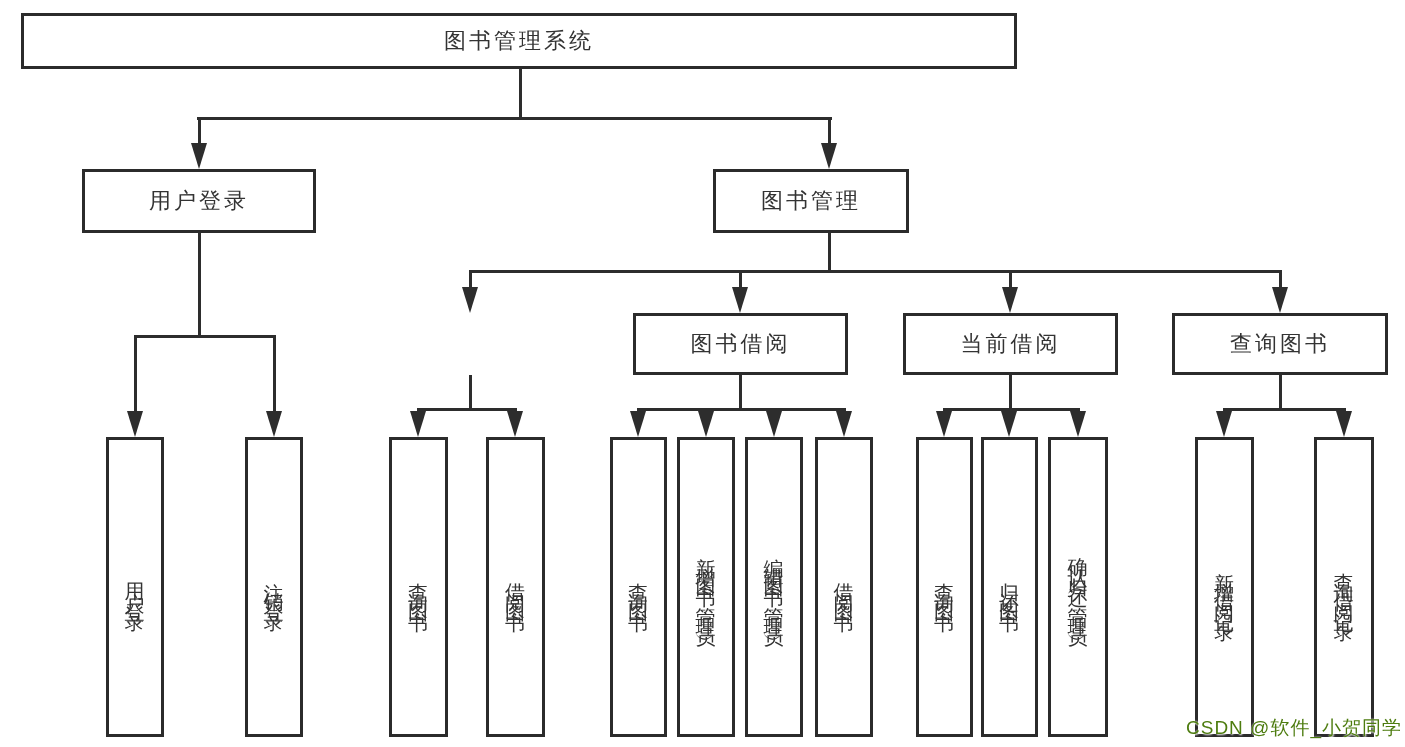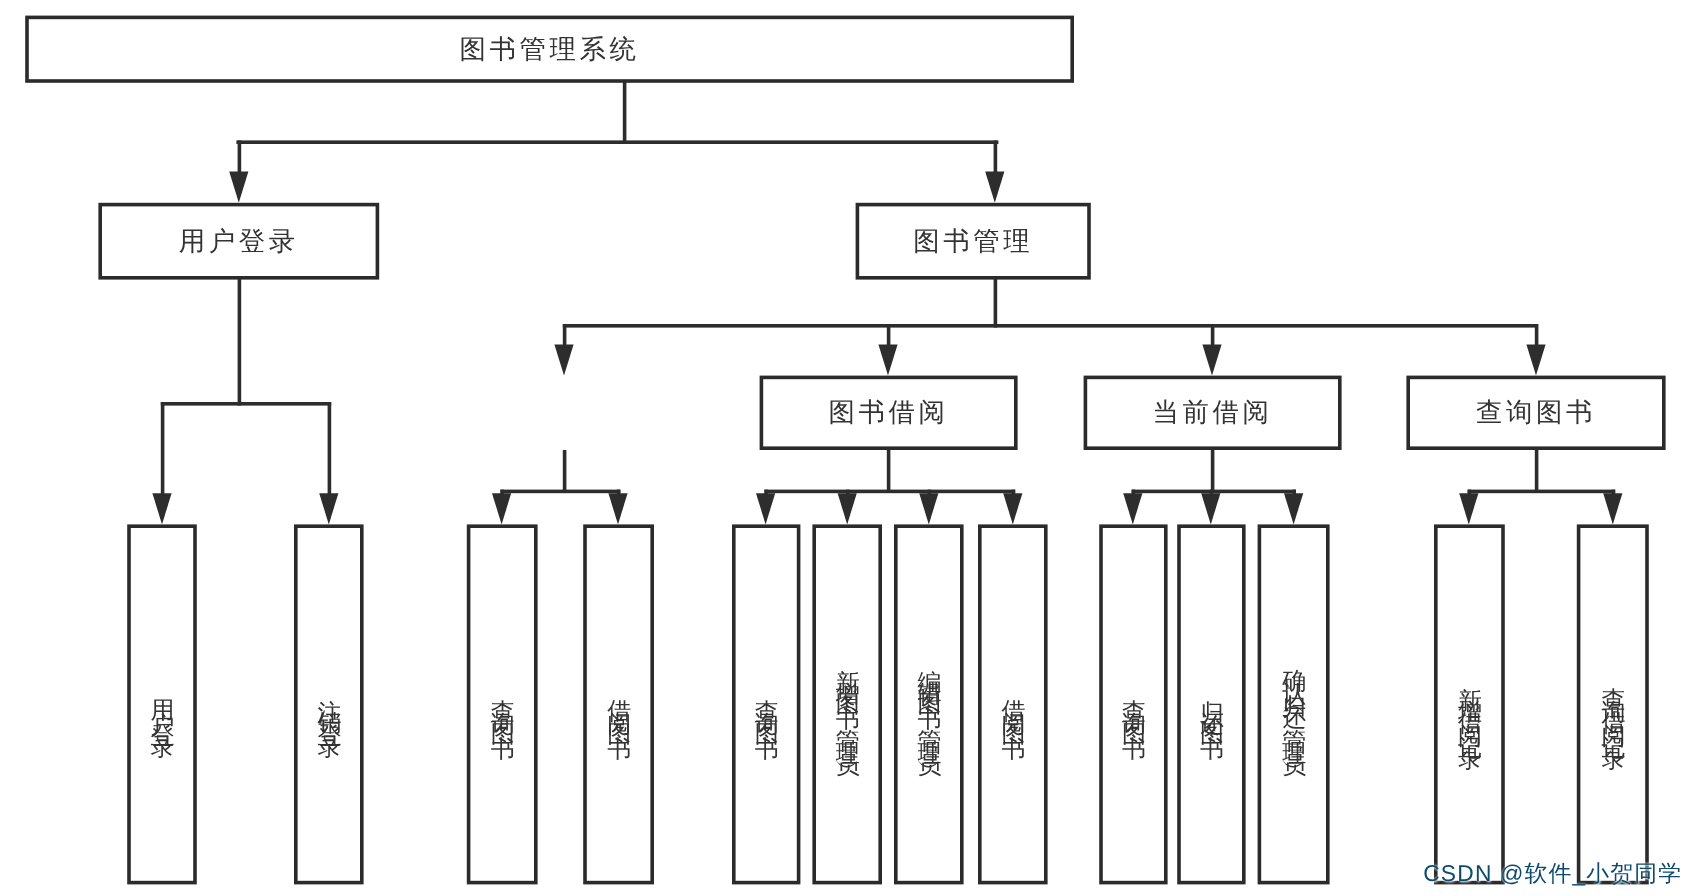--- a/index.html
+++ b/index.html
@@ -7,30 +7,30 @@
   .canvas{position:relative;width:1405px;height:747px;background:#ffffff;overflow:hidden;}
   .node{position:absolute;box-sizing:border-box;border:3px solid #2b2b2b;background:#ffffff;
         display:flex;align-items:center;justify-content:center;color:#333333;}
   .hlabel{font-size:22px;letter-spacing:3px;white-space:nowrap;}
   .vlabel{writing-mode:vertical-rl;text-orientation:mixed;font-size:20px;letter-spacing:10px;
           line-height:1;white-space:nowrap;color:#333333;}
   .hl{position:absolute;height:3px;background:#2d2d2d;}
   .vl{position:absolute;width:3px;background:#2d2d2d;}
   .ar{position:absolute;width:0;height:0;border-left:8px solid transparent;
       border-right:8px solid transparent;border-top:26px solid #2d2d2d;}
-  .watermark{position:absolute;left:1186px;top:715px;font-size:19px;color:#0c4a6e;
+  .watermark{position:absolute;left:1186px;top:715px;font-size:19px;color:#4d7c0f;
              letter-spacing:1px;white-space:nowrap;z-index:10;
              text-shadow:0 0 2px #ffffff,1px 1px 2px rgba(255,255,255,0.95);}
 </style>
 </head>
 <body>
 
 <div class="canvas">
 
-  <div class="node" style="left:21px;top:13px;width:874px;height:56px;">
+  <div class="node" style="left:21px;top:13px;width:996px;height:56px;">
     <span class="hlabel">图书管理系统</span>
   </div>
 
   <div class="vl" style="left:519px;top:68px;height:50px;"></div>
   <div class="hl" style="left:197px;top:117px;width:635px;"></div>
   <div class="vl" style="left:198px;top:117px;height:29px;"></div>
   <div class="ar" style="left:191px;top:143px;"></div>
   <div class="vl" style="left:828px;top:117px;height:29px;"></div>
   <div class="ar" style="left:821px;top:143px;"></div>
 

